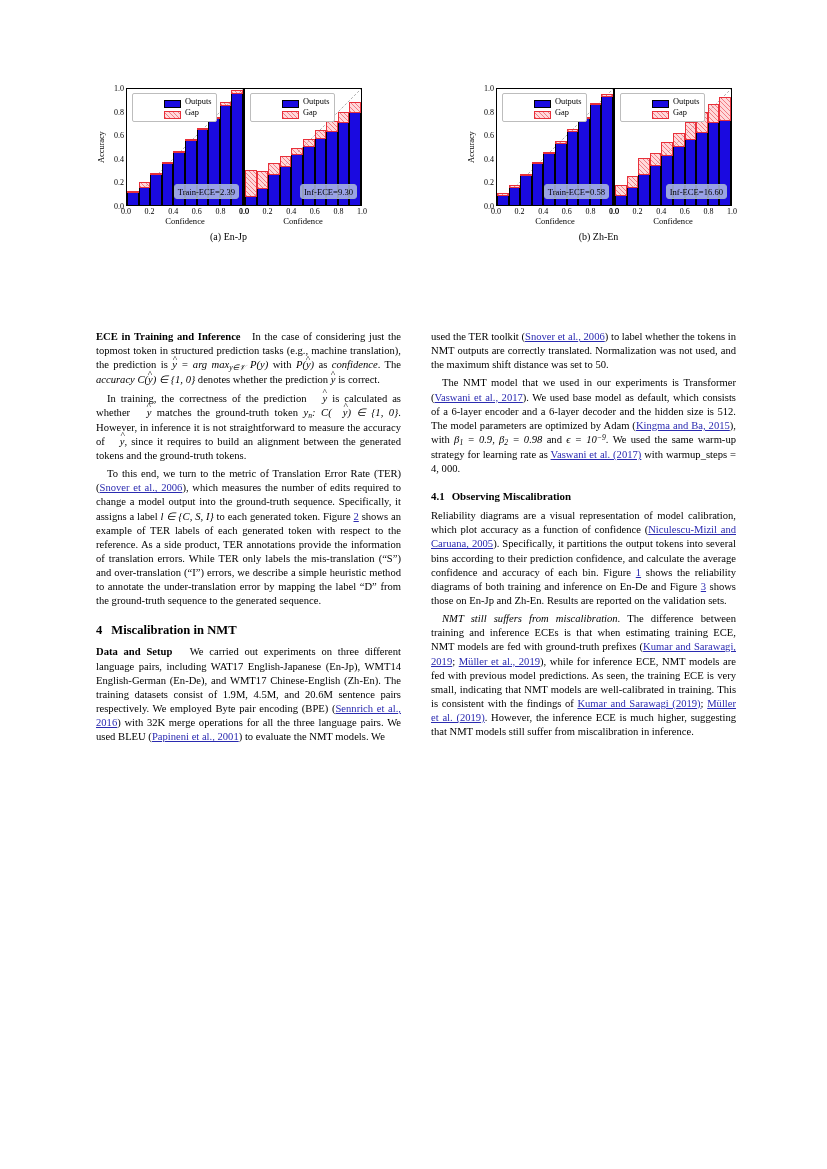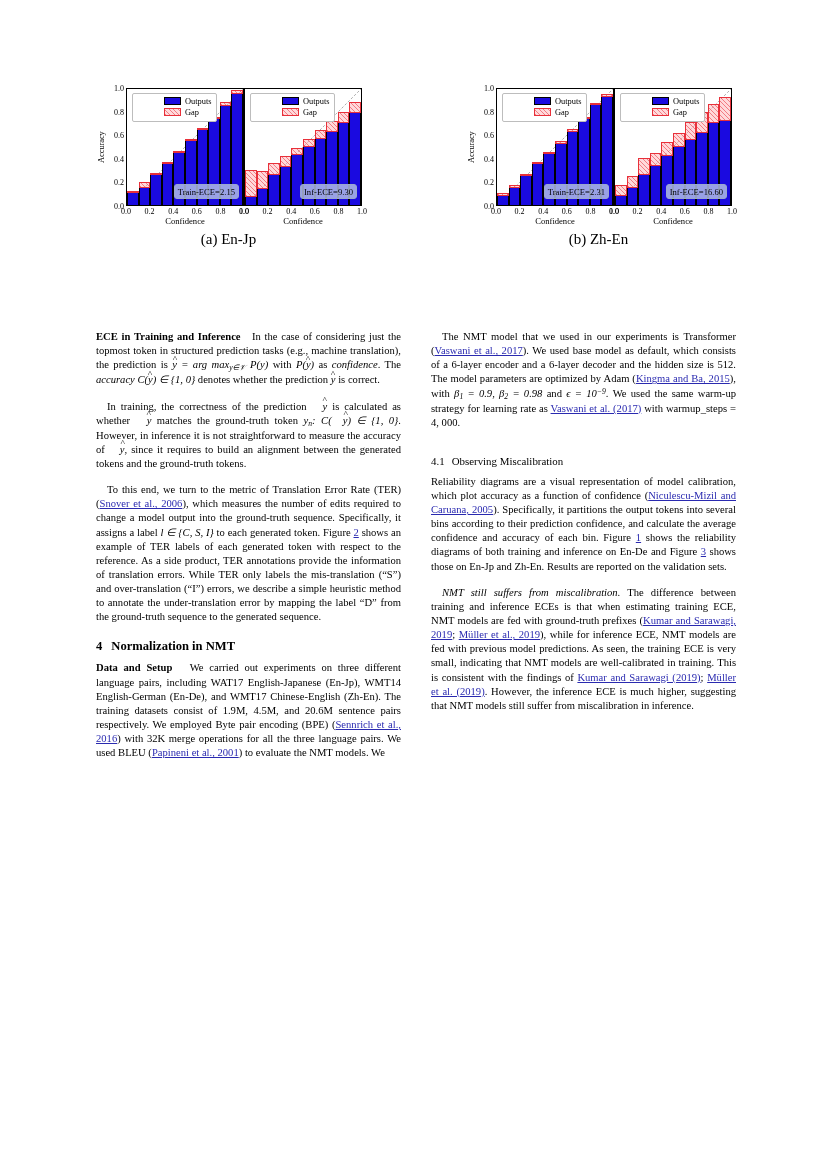--- a/index.html
+++ b/index.html
@@ -136,21 +136,21 @@
     top: 4px;
     background: #fff;
     border: 0.8px solid #bdbdbd;
     border-radius: 2px;
     padding: 2.5px 4px 2.5px 3px;
     font-size: 8.4px;
     line-height: 1.25;
   }
   .legend-row {
     display: flex;
-    align-items: flex-start;
+    align-items: flex-end;
     gap: 4px;
     height: 11px;
     padding-left: 28px;
   }
   .swatch {
     width: 17px;
     height: 8px;
     box-sizing: border-box;
     display: inline-block;
   }
@@ -182,21 +182,21 @@
     font-size: 8.6px;
     width: 118px;
     margin-top: -1px;
   }
   .chart-below {
     display: flex;
     flex-direction: row;
   }
   .chart-below .spacer-y { width: 31px; }
   .subcaption {
-    font-size: 15px;
+    font-size: 10px;
     margin-top: 5px;
     text-align: center;
   }
   .figure-caption {
     position: absolute;
     left: 95px;
     top: 287px;
     width: 637px;
     text-align: center;
     font-size: 10.3px;
@@ -217,34 +217,34 @@
     line-height: 1.335;
     text-align: justify;
     text-justify: inter-word;
     hyphens: manual;
   }
   .col p {
     margin: 0 0 0 0;
     text-indent: 11px;
   }
   .col p.noindent { text-indent: 0; }
-  .col p + p { margin-top: 12px; }
+  .col p + p { margin-top: 4px; }
   .run-in { font-weight: bold; font-family: Liberation Serif, serif; }
   .cite { color: #2a2ab0; }
   .sec-head {
     font-weight: bold;
     font-size: 12.6px;
     margin: 13px 0 7px 0;
     text-indent: 0;
   }
   .sec-head .num { margin-right: 9px; }
   .subsec-head {
-    font-weight: normal;
+    font-weight: bold;
     font-size: 10.9px;
-    margin: 24px 0 6px 0;
+    margin: 12px 0 6px 0;
     text-indent: 0;
   }
   .subsec-head .num { margin-right: 7px; }
   .it { font-style: italic; }
   .mathit { font-family: Liberation Serif, serif; font-style: italic; }
   .mathrm { font-family: "Liberation Serif", serif; }
   .sub { font-size: 0.72em; vertical-align: -0.25em; }
   .sup { font-size: 0.72em; vertical-align: 0.42em; }
   .hat { position: relative; display: inline-block; font-style: italic; }
   .hat::before {
@@ -307,21 +307,21 @@
               <div class="legend">
                   <div class="legend-row">
                     <span class="swatch outputs"></span>
                     <span>Outputs</span>
                   </div>
                   <div class="legend-row">
                     <span class="swatch gap"></span>
                     <span>Gap</span>
                   </div>
                 </div>
-                  <div class="ecebox">Train-ECE=2.15</div>
+                  <div class="ecebox">Train-ECE=2.39</div>
                 </div>
             </div>
             <div class="chart-below">
               <div class="spacer-y"></div>
               <div>
                 <div class="xticks">
                     <span style="left: 0px;">0.0</span>
                     <span style="left: 23.6px;">0.2</span>
                     <span style="left: 47.2px;">0.4</span>
                     <span style="left: 70.8px;">0.6</span>
@@ -434,21 +434,21 @@
               <div class="legend">
                   <div class="legend-row">
                     <span class="swatch outputs"></span>
                     <span>Outputs</span>
                   </div>
                   <div class="legend-row">
                     <span class="swatch gap"></span>
                     <span>Gap</span>
                   </div>
                 </div>
-                  <div class="ecebox">Train-ECE=2.31</div>
+                  <div class="ecebox">Train-ECE=0.58</div>
                 </div>
             </div>
             <div class="chart-below">
               <div class="spacer-y"></div>
               <div>
                 <div class="xticks">
                     <span style="left: 0px;">0.0</span>
                     <span style="left: 23.6px;">0.2</span>
                     <span style="left: 47.2px;">0.4</span>
                     <span style="left: 70.8px;">0.6</span>
@@ -526,28 +526,29 @@
   <div class="columns">
 
     <div class="col">
 
       <p class="noindent"><span class="run-in">ECE in Training and Inference</span>&nbsp;&nbsp;&nbsp;<span>In the case of considering just the topmost token in structured prediction tasks (e.g., machine translation), the prediction is </span><span class="mathit"><span class="hat">y</span> = arg max<span class="sub">y∈𝒱</span> <span class="mathit">P</span>(<span class="mathit">y</span>)</span><span> with </span><span class="mathit">P(<span class="hat">y</span>)</span><span> as </span><span class="it">confidence</span><span>. The </span><span class="it">accuracy</span><span class="mathit"> C(<span class="hat">y</span>) ∈ {1, 0}</span><span> denotes whether the prediction </span><span class="mathit"><span class="hat">y</span></span><span> is correct.</span></p>
 
       <p><span>In training, the correctness of the prediction </span><span class="mathit"><span class="hat">y</span></span><span> is calculated as whether </span><span class="mathit"><span class="hat">y</span></span><span> matches the ground-truth token </span><span class="mathit">y<span class="sub">n</span></span><span class="mathit">: C(<span class="hat">y</span>) ∈ {1, 0}</span><span>. However, in inference it is not straightforward to measure the accuracy of </span><span class="mathit"><span class="hat">y</span></span><span>, since it requires to build an alignment between the generated tokens and the ground-truth tokens.</span></p>
 
       <p><span>To this end, we turn to the metric of Translation Error Rate (TER) (</span><a class="cite" href="#">Snover et al., 2006</a><span>), which measures the number of edits required to change a model output into the ground-truth sequence. Specifically, it assigns a label </span><span class="mathit">l ∈ {C, S, I}</span><span> to each generated token. Figure </span><a class="cite" href="#">2</a><span> shows an example of TER labels of each generated token with respect to the reference. As a side product, TER annotations provide the information of translation errors. While TER only labels the mis-translation (“S”) and over-translation (“I”) errors, we describe a simple heuristic method to annotate the under-translation error by mapping the label “D” from the ground-truth sequence to the generated sequence.</span></p>
 
-      <div class="sec-head"><span class="num">4</span><span>Normalization in NMT</span></div>
+      <div class="sec-head"><span class="num">4</span><span>Miscalibration in NMT</span></div>
 
       <p class="noindent"><span class="run-in">Data and Setup</span>&nbsp;&nbsp;&nbsp;<span>We carried out experiments on three different language pairs, including WAT17 English-Japanese (En-Jp), WMT14 English-German (En-De), and WMT17 Chinese-English (Zh-En). The training datasets consist of 1.9M, 4.5M, and 20.6M sentence pairs respectively. We employed Byte pair encoding (BPE) (</span><a class="cite" href="#">Sennrich et al., 2016</a><span>) with 32K merge operations for all the three language pairs. We used BLEU (</span><a class="cite" href="#">Papineni et al., 2001</a><span>) to evaluate the NMT models. We</span></p>
 
     </div>
 
     <div class="col">
 
+      <p class="noindent"><span>used the TER toolkit (</span><a class="cite" href="#">Snover et al., 2006</a><span>) to label whether the tokens in NMT outputs are correctly translated. Normalization was not used, and the maximum shift distance was set to 50.</span></p>
 
       <p><span>The NMT model that we used in our experiments is Transformer (</span><a class="cite" href="#">Vaswani et al., 2017</a><span>). We used base model as default, which consists of a 6-layer encoder and a 6-layer decoder and the hidden size is 512. The model parameters are optimized by Adam (</span><a class="cite" href="#">Kingma and Ba, 2015</a><span>), with </span><span class="mathit">β<span class="sub">1</span> = 0.9</span><span>, </span><span class="mathit">β<span class="sub">2</span> = 0.98</span><span> and </span><span class="mathit">ϵ = 10<span class="sup">−9</span></span><span>. We used the same warm-up strategy for learning rate as </span><a class="cite" href="#">Vaswani et al. (2017)</a><span> with </span><span class="mathrm">warmup_steps = 4, 000</span><span>.</span></p>
 
       <div class="subsec-head"><span class="num">4.1</span><span>Observing Miscalibration</span></div>
 
       <p class="noindent"><span>Reliability diagrams are a visual representation of model calibration, which plot accuracy as a function of confidence (</span><a class="cite" href="#">Niculescu-Mizil and Caruana, 2005</a><span>). Specifically, it partitions the output tokens into several bins according to their prediction confidence, and calculate the average confidence and accuracy of each bin. Figure </span><a class="cite" href="#">1</a><span> shows the reliability diagrams of both training and inference on En-De and Figure </span><a class="cite" href="#">3</a><span> shows those on En-Jp and Zh-En. Results are reported on the validation sets.</span></p>
 
       <p><span class="it">NMT still suffers from miscalibration.</span><span> The difference between training and inference ECEs is that when estimating training ECE, NMT models are fed with ground-truth prefixes (</span><a class="cite" href="#">Kumar and Sarawagi, 2019</a><span>; </span><a class="cite" href="#">Müller et al., 2019</a><span>), while for inference ECE, NMT models are fed with previous model predictions. As seen, the training ECE is very small, indicating that NMT models are well-calibrated in training. This is consistent with the findings of </span><a class="cite" href="#">Kumar and Sarawagi (2019)</a><span>; </span><a class="cite" href="#">Müller et al. (2019)</a><span>. However, the inference ECE is much higher, suggesting that NMT models still suffer from miscalibration in inference.</span></p>
 
     </div>

